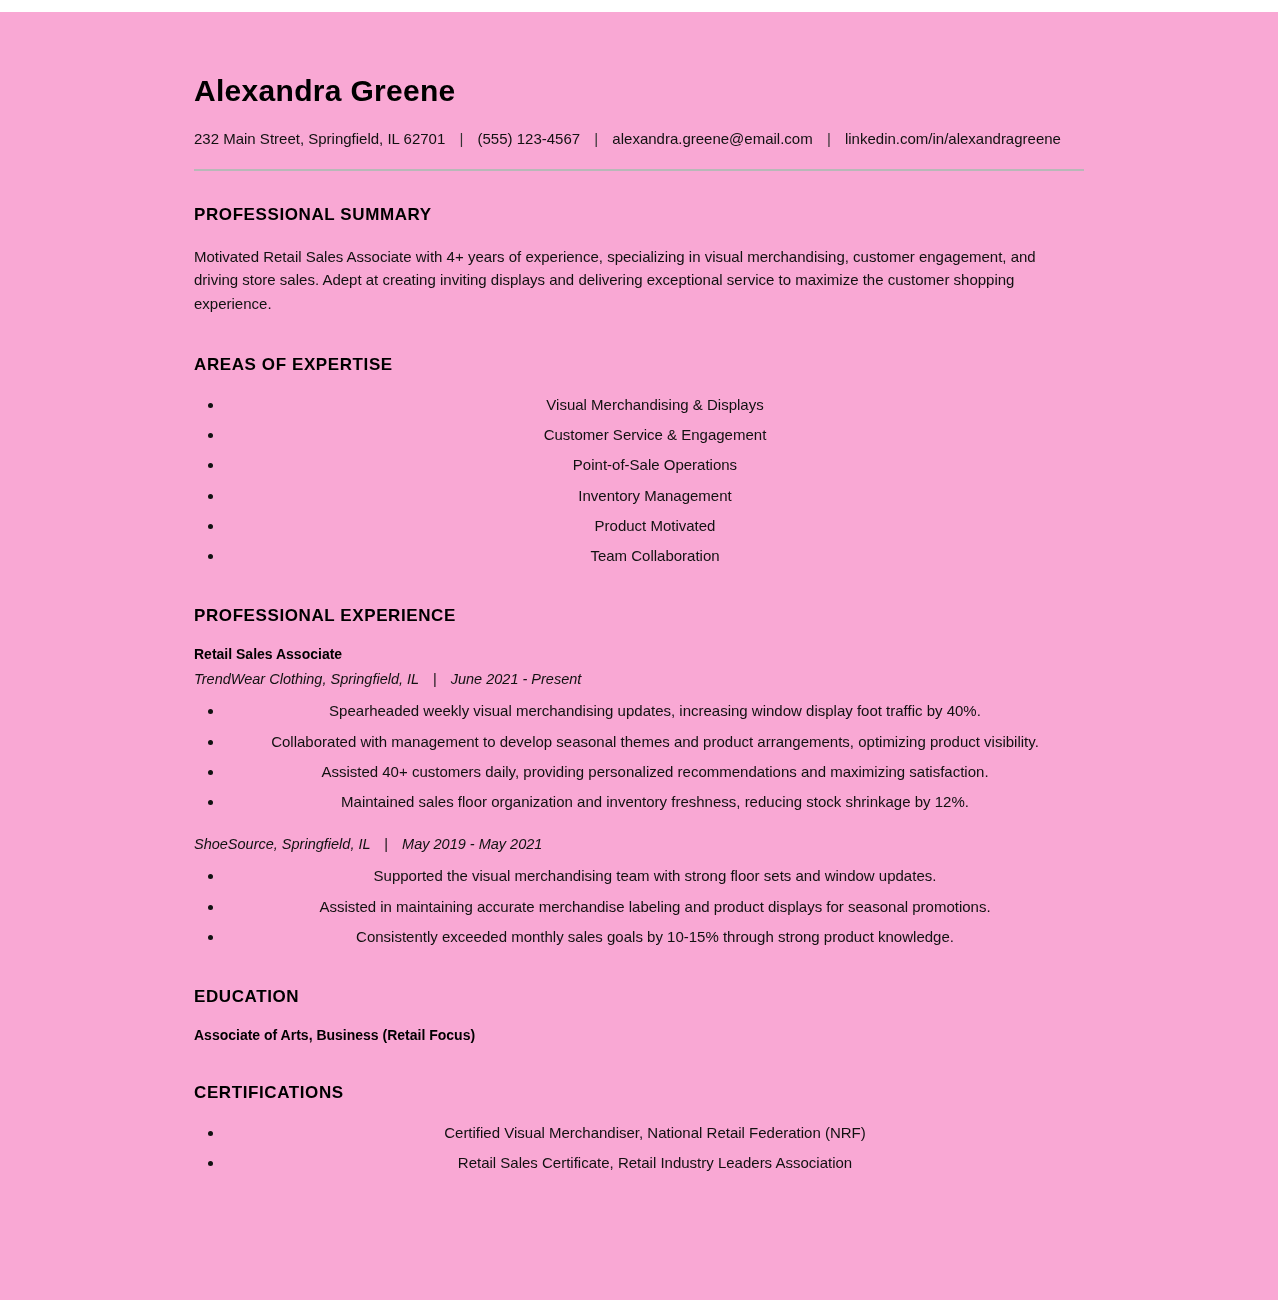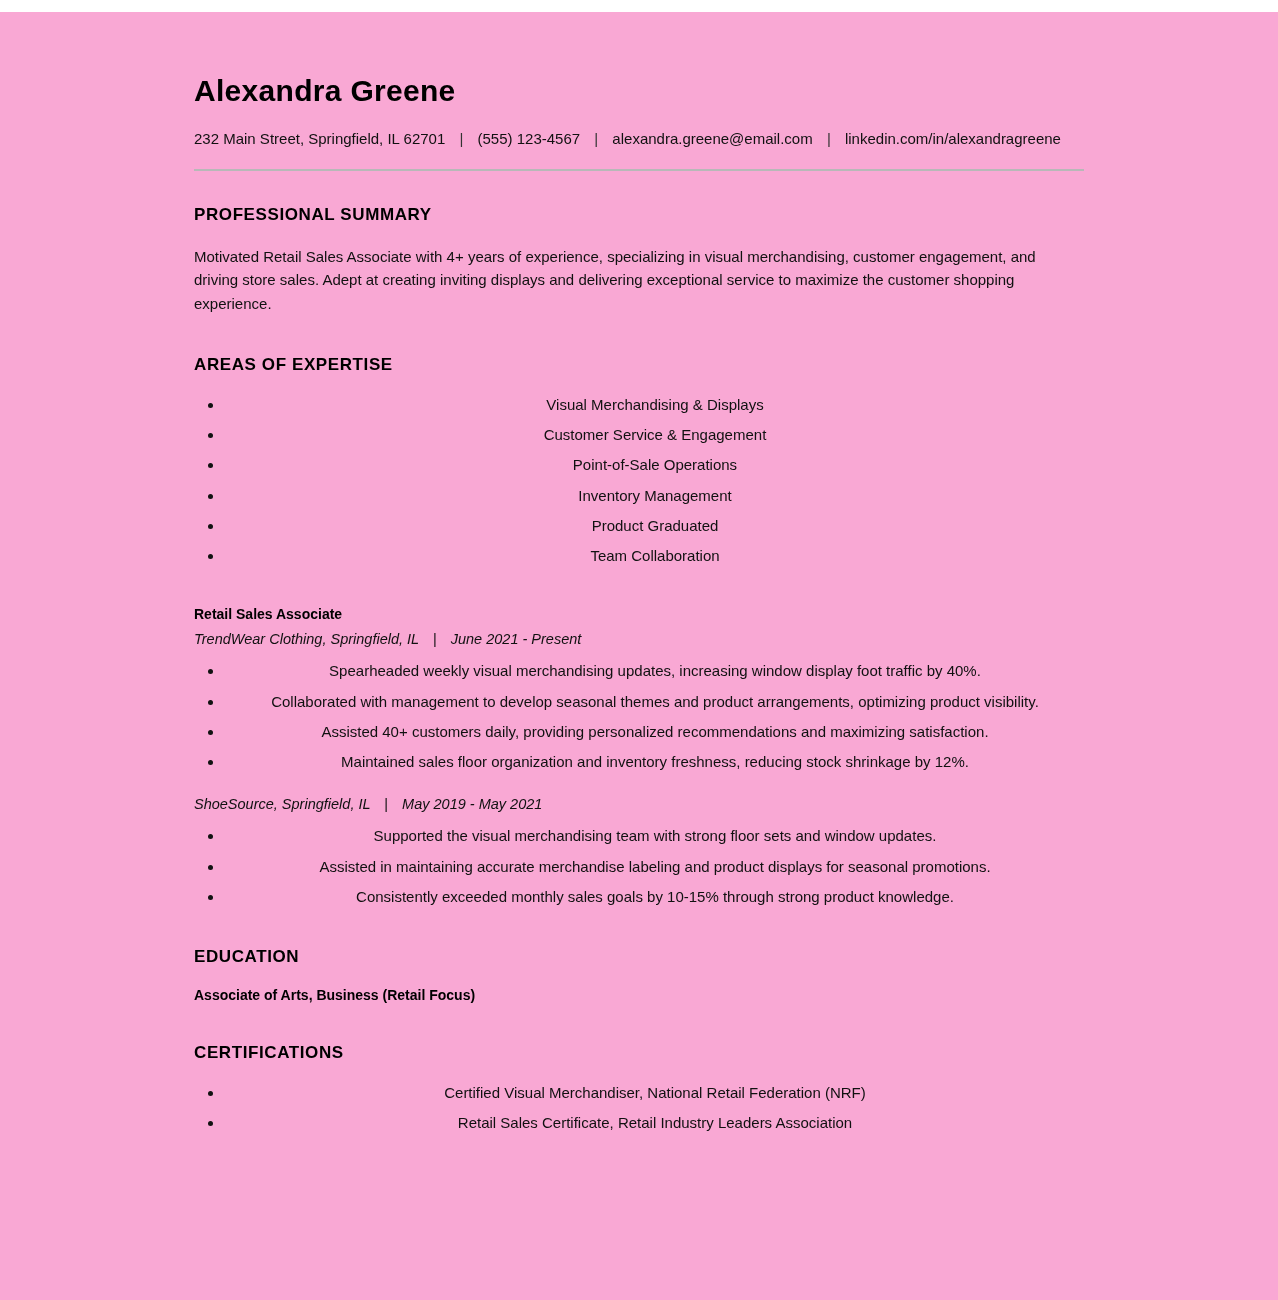--- a/index.html
+++ b/index.html
@@ -105,26 +105,27 @@
       <div class="body-text">Motivated Retail Sales Associate with 4+ years of experience, specializing in visual merchandising, customer engagement, and driving store sales. Adept at creating inviting displays and delivering exceptional service to maximize the customer shopping experience.</div>
     </div>
 
     <div class="section">
       <div class="section-heading">AREAS OF EXPERTISE</div>
       <ul class="bullet-list">
         <li>Visual Merchandising &amp; Displays</li>
         <li>Customer Service &amp; Engagement</li>
         <li>Point-of-Sale Operations</li>
         <li>Inventory Management</li>
-        <li>Product Graduated</li>
+        <li>Product Motivated</li>
         <li>Team Collaboration</li>
       </ul>
     </div>
 
     <div class="section">
+      <div class="section-heading">PROFESSIONAL EXPERIENCE</div>
 
       <div class="job">
         <div class="job-title">Retail Sales Associate</div>
         <div class="meta-line">
           <span>TrendWear Clothing, Springfield, IL</span>
           <span class="sep">|</span>
           <span>June 2021 - Present</span>
         </div>
         <ul class="bullet-list">
           <li>Spearheaded weekly visual merchandising updates, increasing window display foot traffic by 40%.</li>

